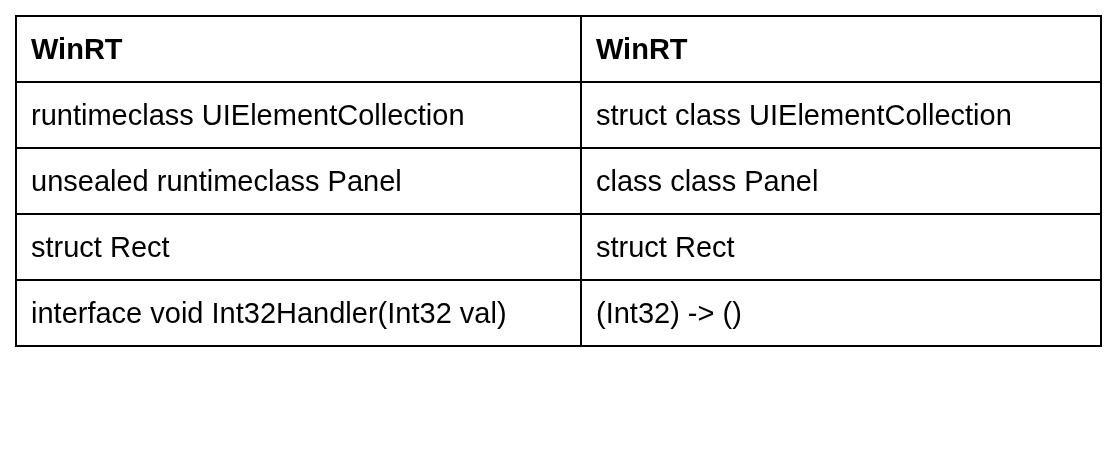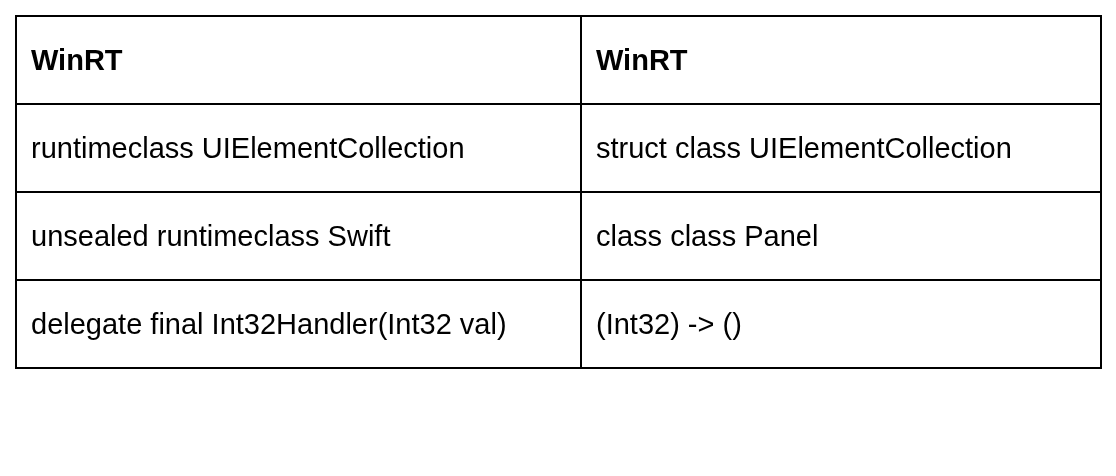--- a/index.html
+++ b/index.html
@@ -25,21 +25,21 @@
     color: #000000;
     font-size: 29px;
     line-height: 34px;
   }
   table.compare col.col-winrt { width: 565px; }
   table.compare col.col-swift { width: 520px; }
   table.compare th,
   table.compare td {
     border: 2px solid #000000;
     height: 62px;
-    padding: 12px 14px;
+    padding: 1px 14px;
     text-align: left;
     vertical-align: middle;
     white-space: nowrap;
     overflow: hidden;
     background: #ffffff;
   }
   table.compare th {
     font-weight: bold;
   }
 </style>
@@ -57,22 +57,26 @@
         <th>WinRT</th>
         <th>WinRT</th>
       </tr>
     </thead>
     <tbody>
       <tr>
         <td>runtimeclass UIElementCollection</td>
         <td>struct class UIElementCollection</td>
       </tr>
       <tr>
-        <td>unsealed runtimeclass Swift</td>
+        <td>unsealed runtimeclass Panel</td>
         <td>class class Panel</td>
       </tr>
       <tr>
-        <td>delegate final Int32Handler(Int32 val)</td>
+        <td>struct Rect</td>
+        <td>struct Rect</td>
+      </tr>
+      <tr>
+        <td>interface void Int32Handler(Int32 val)</td>
         <td>(Int32) -&gt; ()</td>
       </tr>
     </tbody>
   </table>
 </div>
 
 </body></html>

